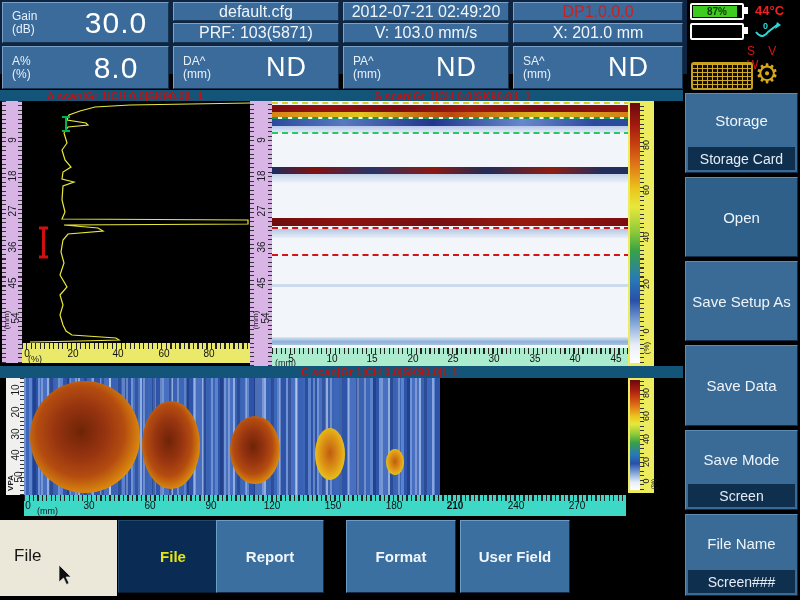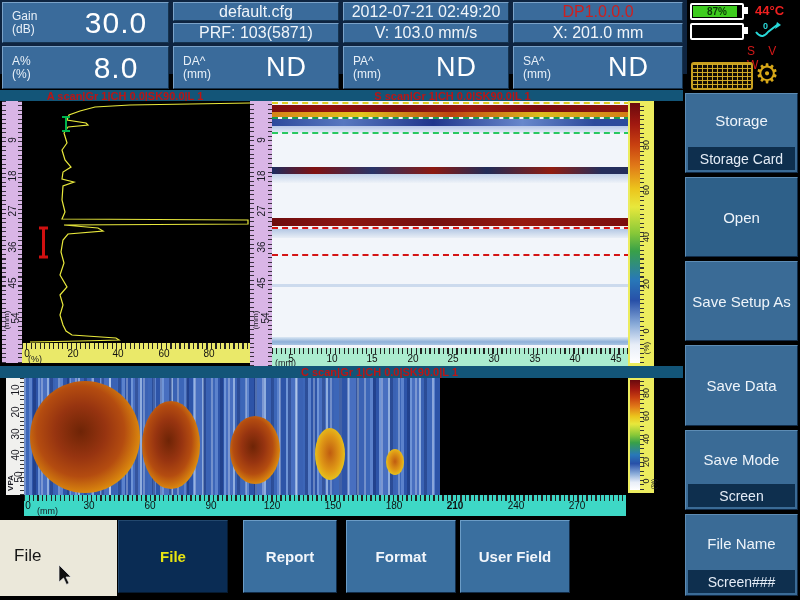--- a/index.html
+++ b/index.html
@@ -300,21 +300,21 @@
     <span class="toplab" style="top:20px;">File Name</span>
     <span class="strip">Screen###</span>
   </div>
 
   <div id="menu-panel">
     <span>File</span>
   </div>
   <div class="tab sel" style="left:118px;width:110px;">
     <span>File</span>
   </div>
-  <div class="tab" style="left:243px;width:94px;">
+  <div class="tab" style="left:216px;width:108px;">
     <span>Report</span>
   </div>
   <div class="tab" style="left:346px;width:110px;">
     <span>Format</span>
   </div>
   <div class="tab" style="left:460px;width:110px;">
     <span>User Field</span>
   </div>
 
   <svg class="abs" style="left:58px;top:564px;" width="16" height="22">

